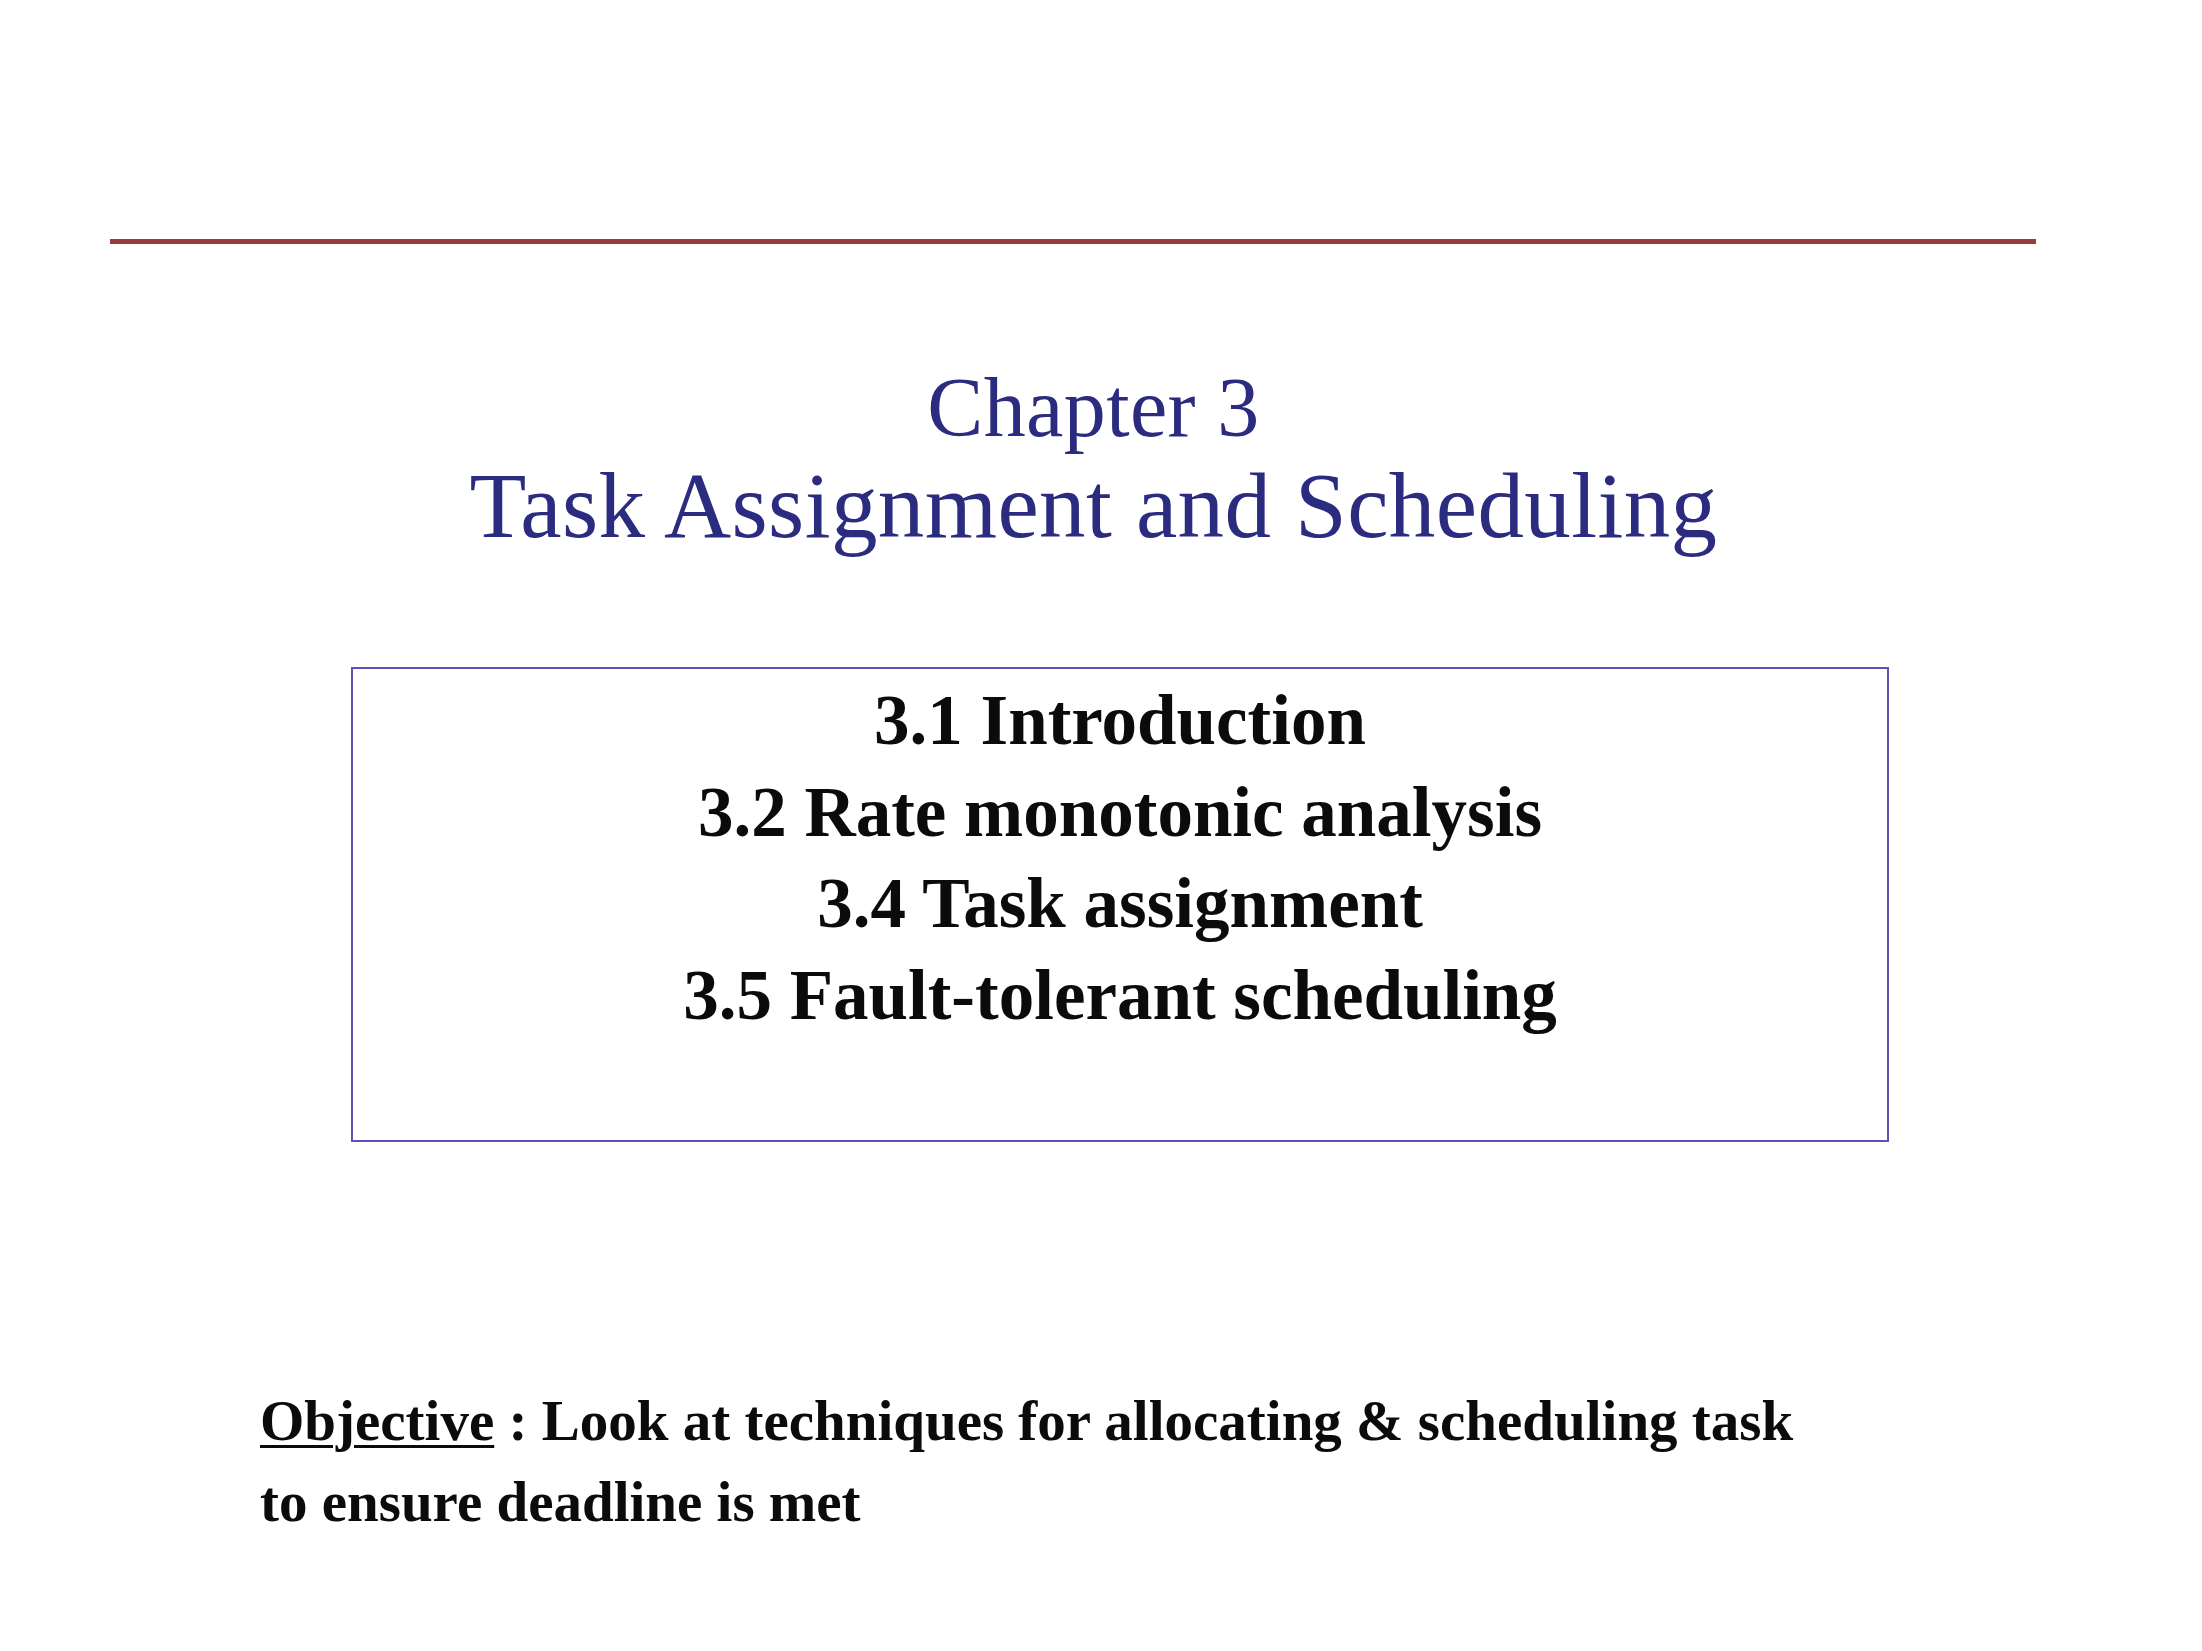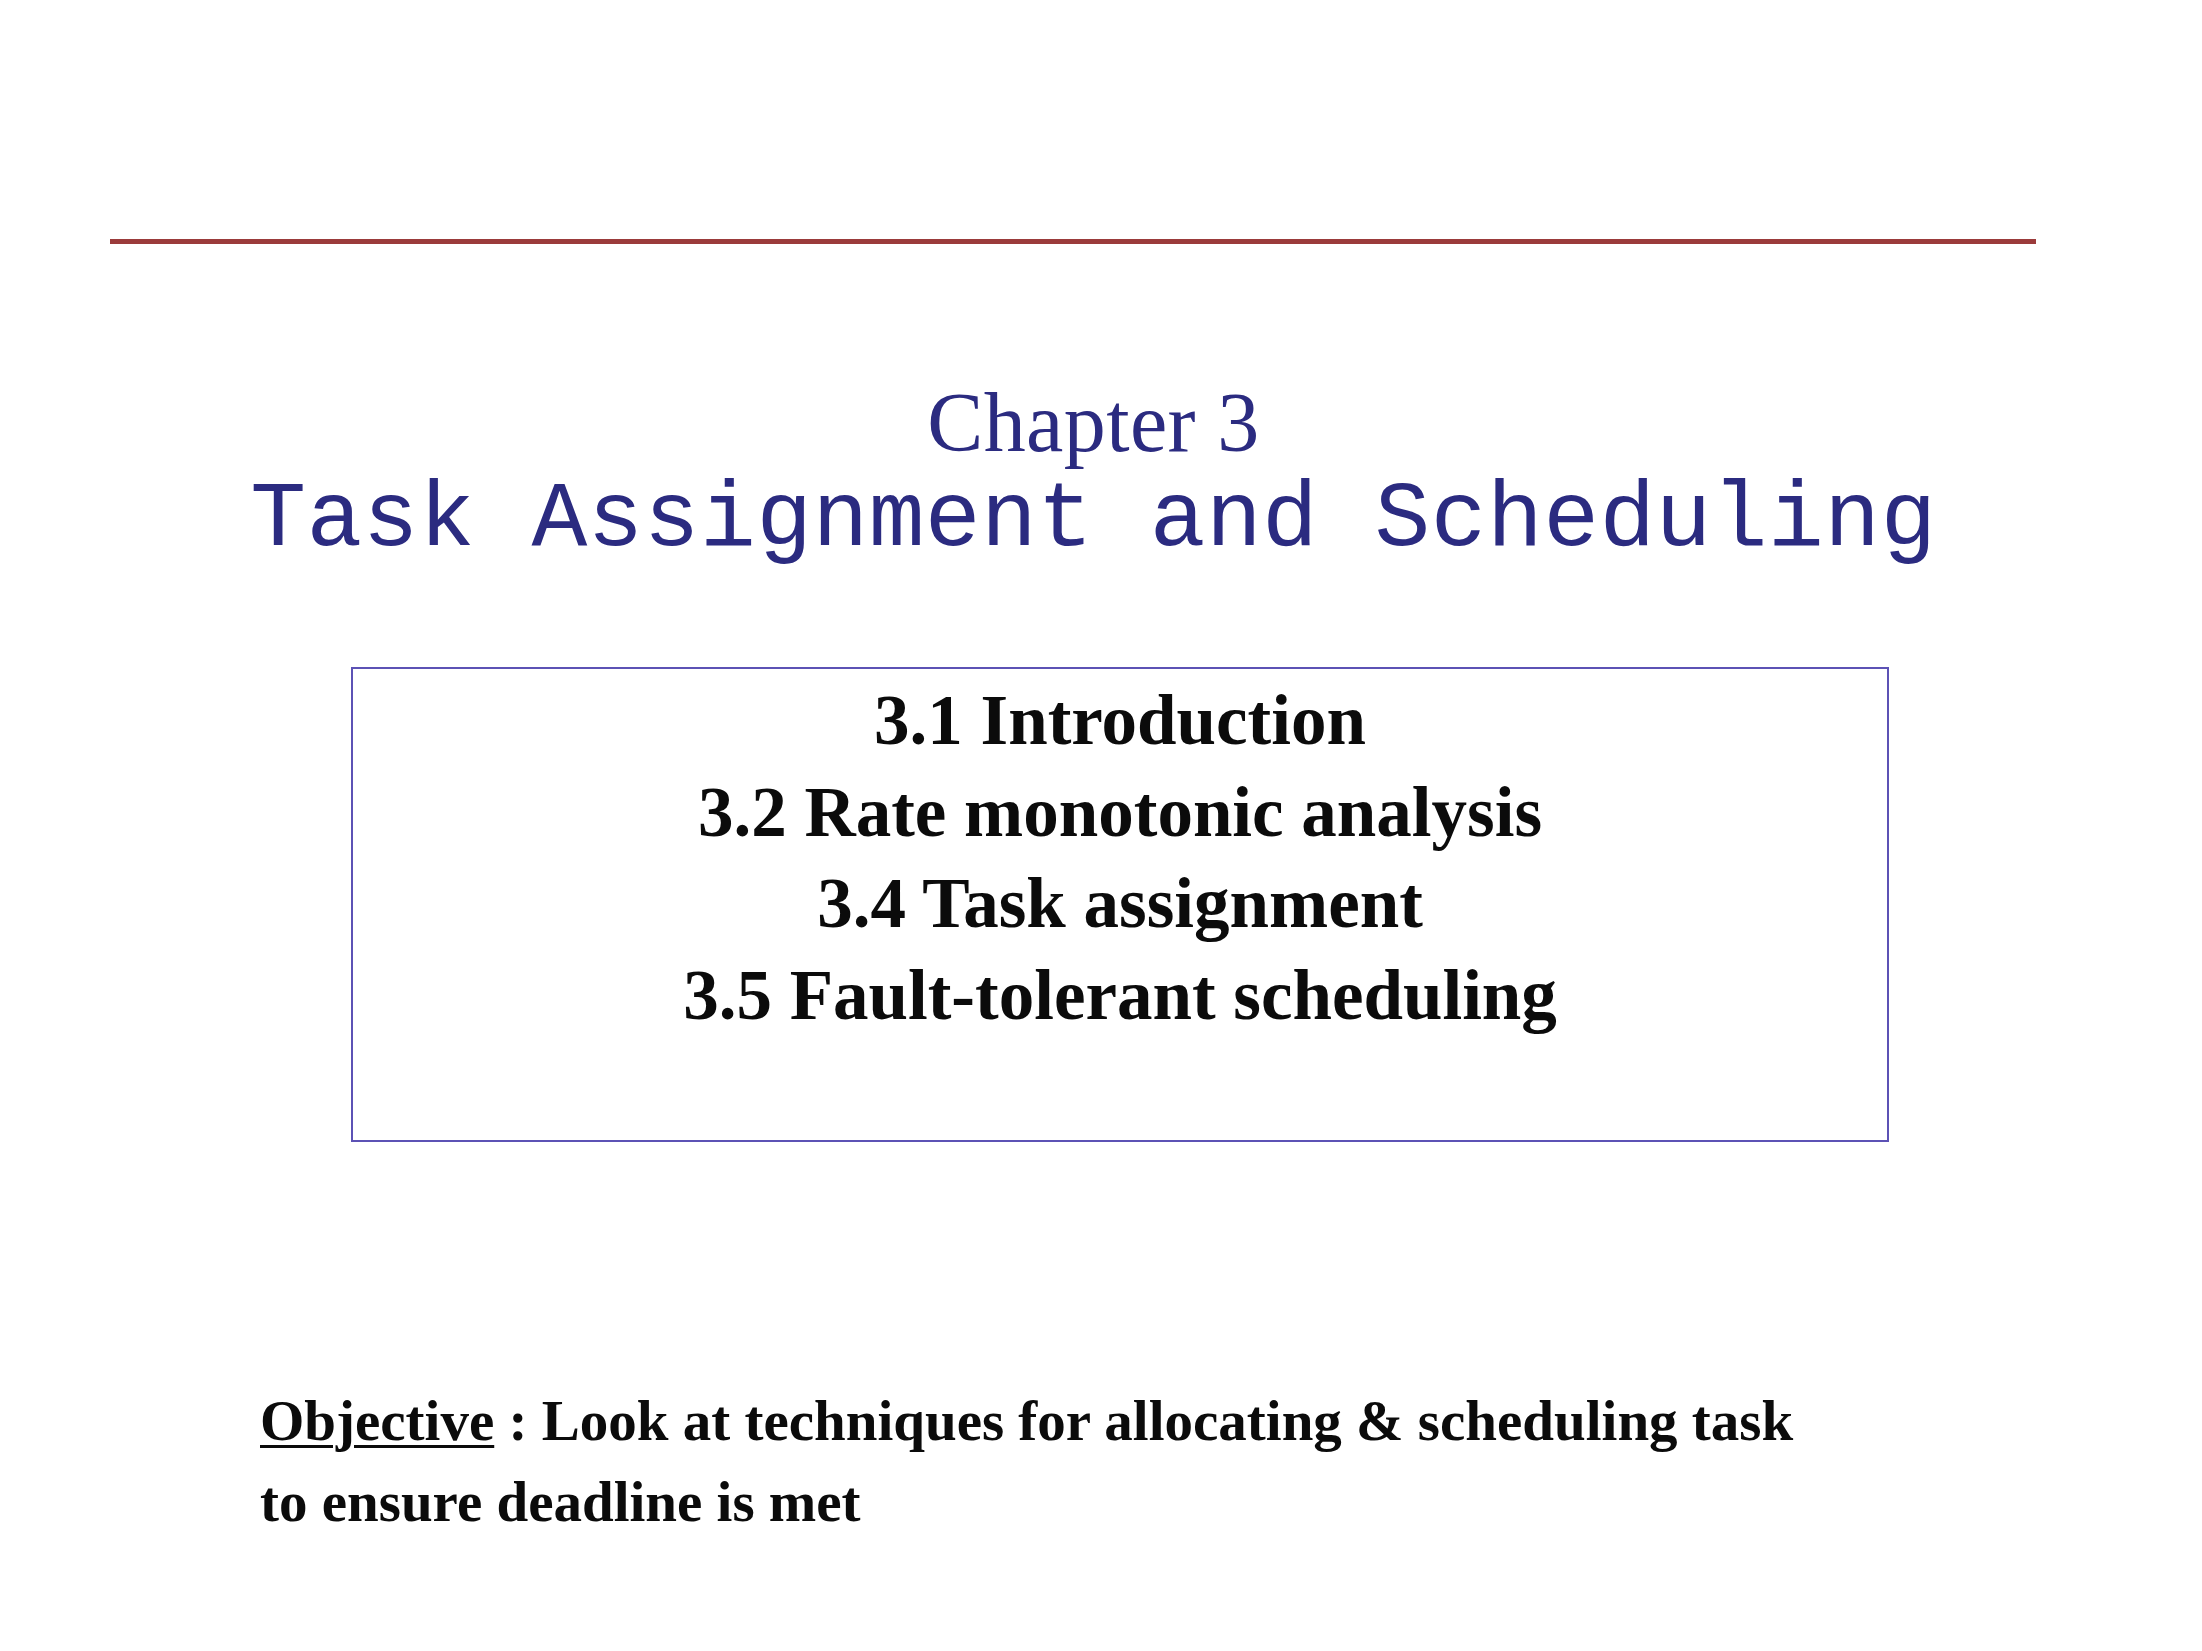--- a/index.html
+++ b/index.html
@@ -29,37 +29,36 @@
     top: 239px;
     width: 1926px;
     height: 5.2px;
     background: #9b3b3b;
   }
 
   
   .title-block {
     position: absolute;
     left: 0;
-    top: 379px;
+    top: 364px;
     width: 2187px;
     text-align: center;
     color: #2b2b80;
     line-height: 1.05;
   }
   .title-line-1 {
     display: block;
     font-size: 84px;
     letter-spacing: 0.4px;
   }
   .title-line-2 {
     display: block;
     font-size: 93px;
     letter-spacing: 0.4px;
     margin-top: 5.2px;
-    font-family: Liberation Mono, monospace;
   }
 
   
   .outline-box {
     position: absolute;
     left: 351px;
     top: 667px;
     width: 1538px;
     height: 475px;
     box-sizing: border-box;

